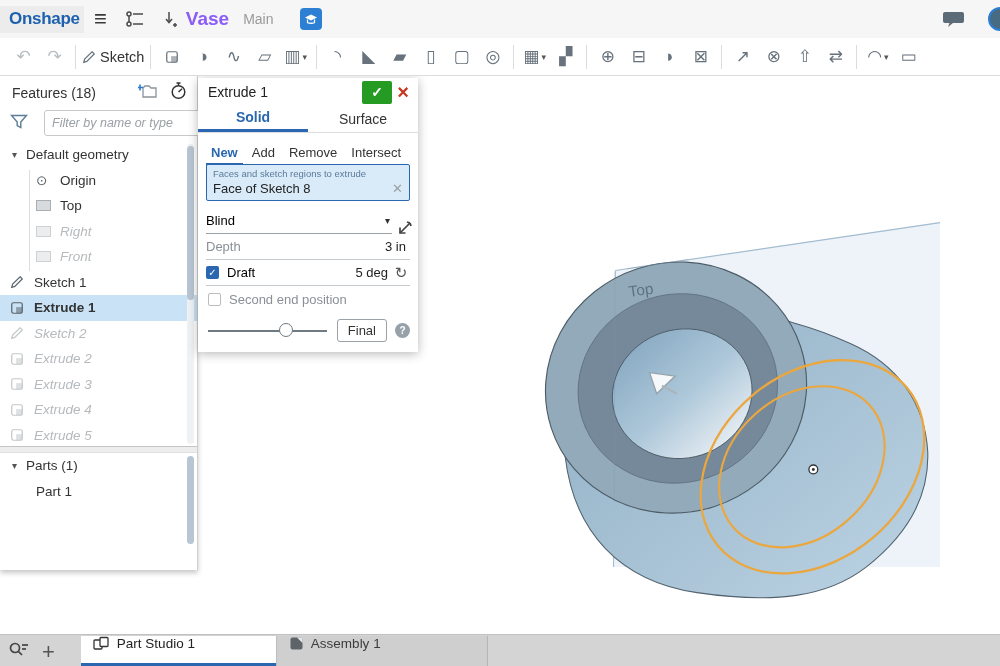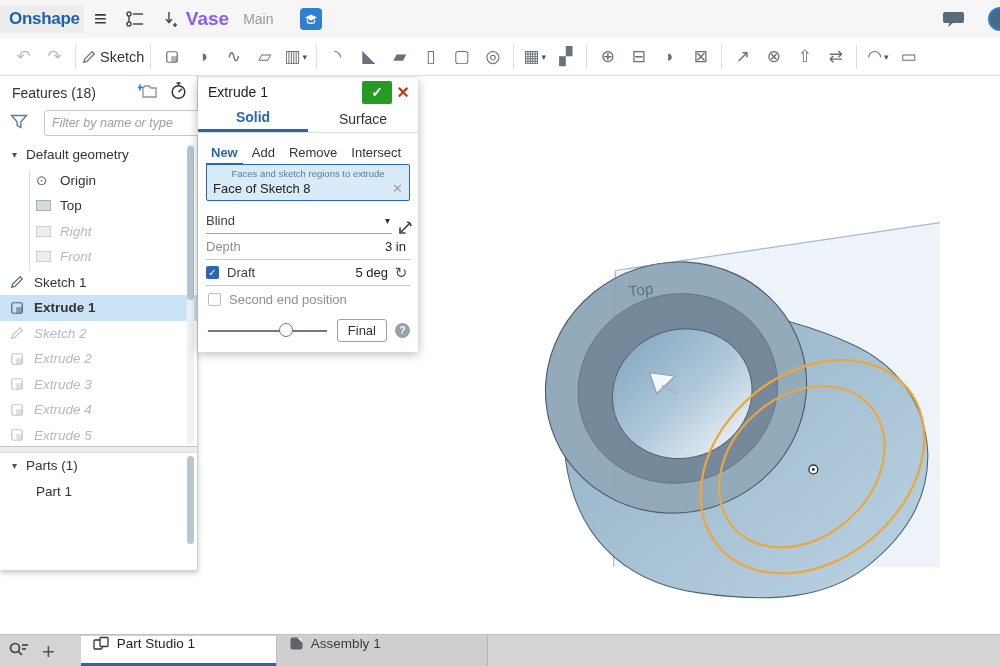--- a/index.html
+++ b/index.html
@@ -71,28 +71,28 @@
       display:flex;align-items:center;justify-content:center;font-size:14px;font-weight:bold;}
   .dlg-close{width:22px;height:23px;display:flex;align-items:center;justify-content:center;
       color:#c8371f;font-size:20px;font-weight:bold;}
   .dlg-tabs{height:27px;display:flex;border-bottom:1px solid #ddd;}
   .dlg-tab{flex:1;display:flex;align-items:center;justify-content:center;font-size:14px;color:#333;box-sizing:border-box;}
   .dlg-tab.active{color:#2a67b0;font-weight:bold;border-bottom:3px solid #2a67b0;}
   .dlg-ops{height:27px;display:flex;align-items:center;padding:0 8px;gap:4px;}
   .dlg-op{padding:18px 5px 3px;font-size:13px;color:#333;box-sizing:border-box;border-bottom:3px solid transparent;}
   .dlg-op.active{color:#2a67b0;font-weight:bold;border-bottom-color:#2a67b0;}
   .sel-box{margin:4px 8px 7px;background:#d9ebf9;border:1px solid #2a67b0;border-radius:2px;padding:3px 6px 4px;position:relative;}
-  .sel-label{font-size:9.5px;color:#5b7a9a;text-align:center;}
+  .sel-label{font-size:9.5px;color:#5b7a9a;}
   .sel-value{font-size:13px;color:#222;margin-top:2px;}
   .sel-x{position:absolute;right:6px;bottom:4px;color:#9aa0a5;font-size:13px;}
   .dlg-row{margin:0 8px;height:26px;display:flex;align-items:center;box-sizing:border-box;}
   .dlg-row.underlined{border-bottom:1px solid #c4c9cd;}
   .dlg-row.dropdown{border-bottom:1px solid #9aa2a8;}
   .row-label{color:#8a9096;}
-  .row-label.dark{color:#404040;text-align:center;}
+  .row-label.dark{color:#000000;text-align:center;}
   .row-value{margin-left:auto;color:#222;padding-right:4px;}
   .caret{font-size:10px;color:#333;margin-left:auto;padding-right:2px;}
   .side-icon{width:18px;display:flex;justify-content:center;color:#555;flex:0 0 18px;}
   .cb{width:13px;height:13px;border-radius:2px;margin-right:8px;flex:0 0 13px;box-sizing:border-box;}
   .cb.checked{background:#2a67b0;color:#fff;font-size:10px;display:flex;align-items:center;justify-content:center;}
   .cb.empty{background:#fff;border:1px solid #b9bdc0;}
   .dlg-footer{height:36px;display:flex;align-items:center;padding:0 8px 4px;gap:8px;}
   .slider{position:relative;flex:1;height:16px;}
   .slider .track{position:absolute;left:2px;right:2px;top:8px;height:1.5px;background:#6f7a82;}
   .slider .handle{position:absolute;top:1px;width:14px;height:14px;border-radius:50%;background:#fff;border:1.5px solid #6f7a82;box-sizing:border-box;}

